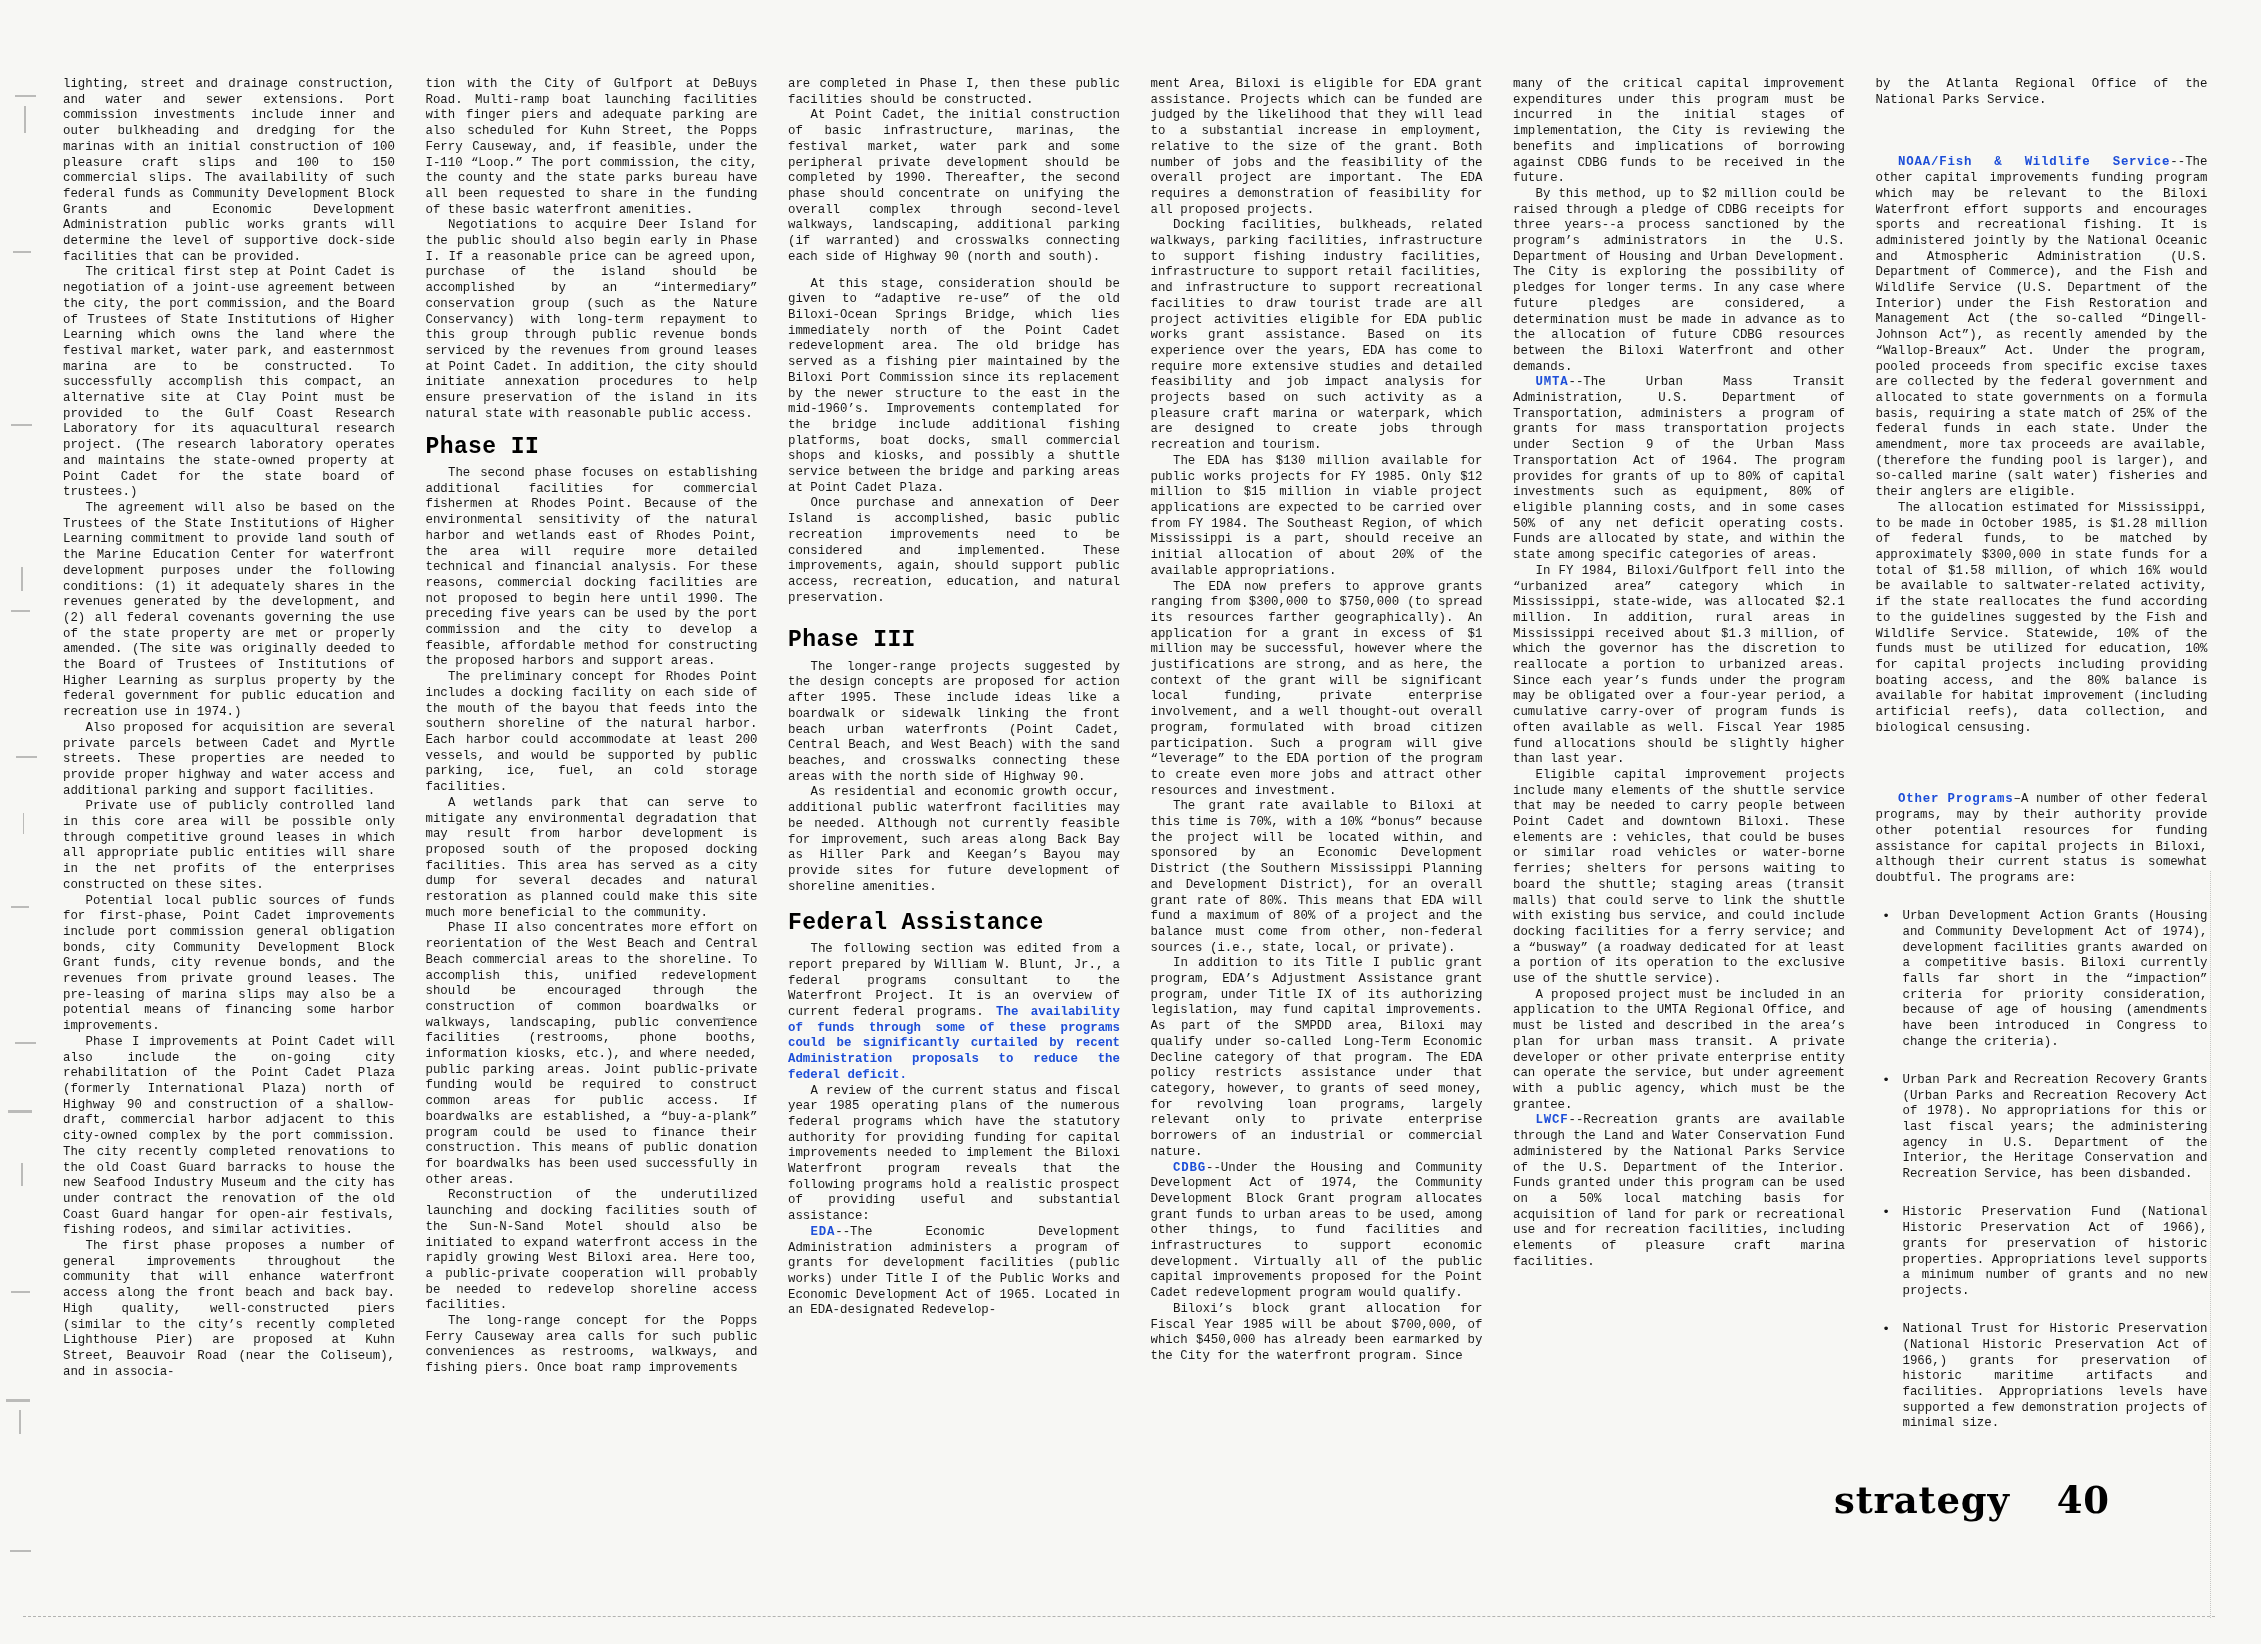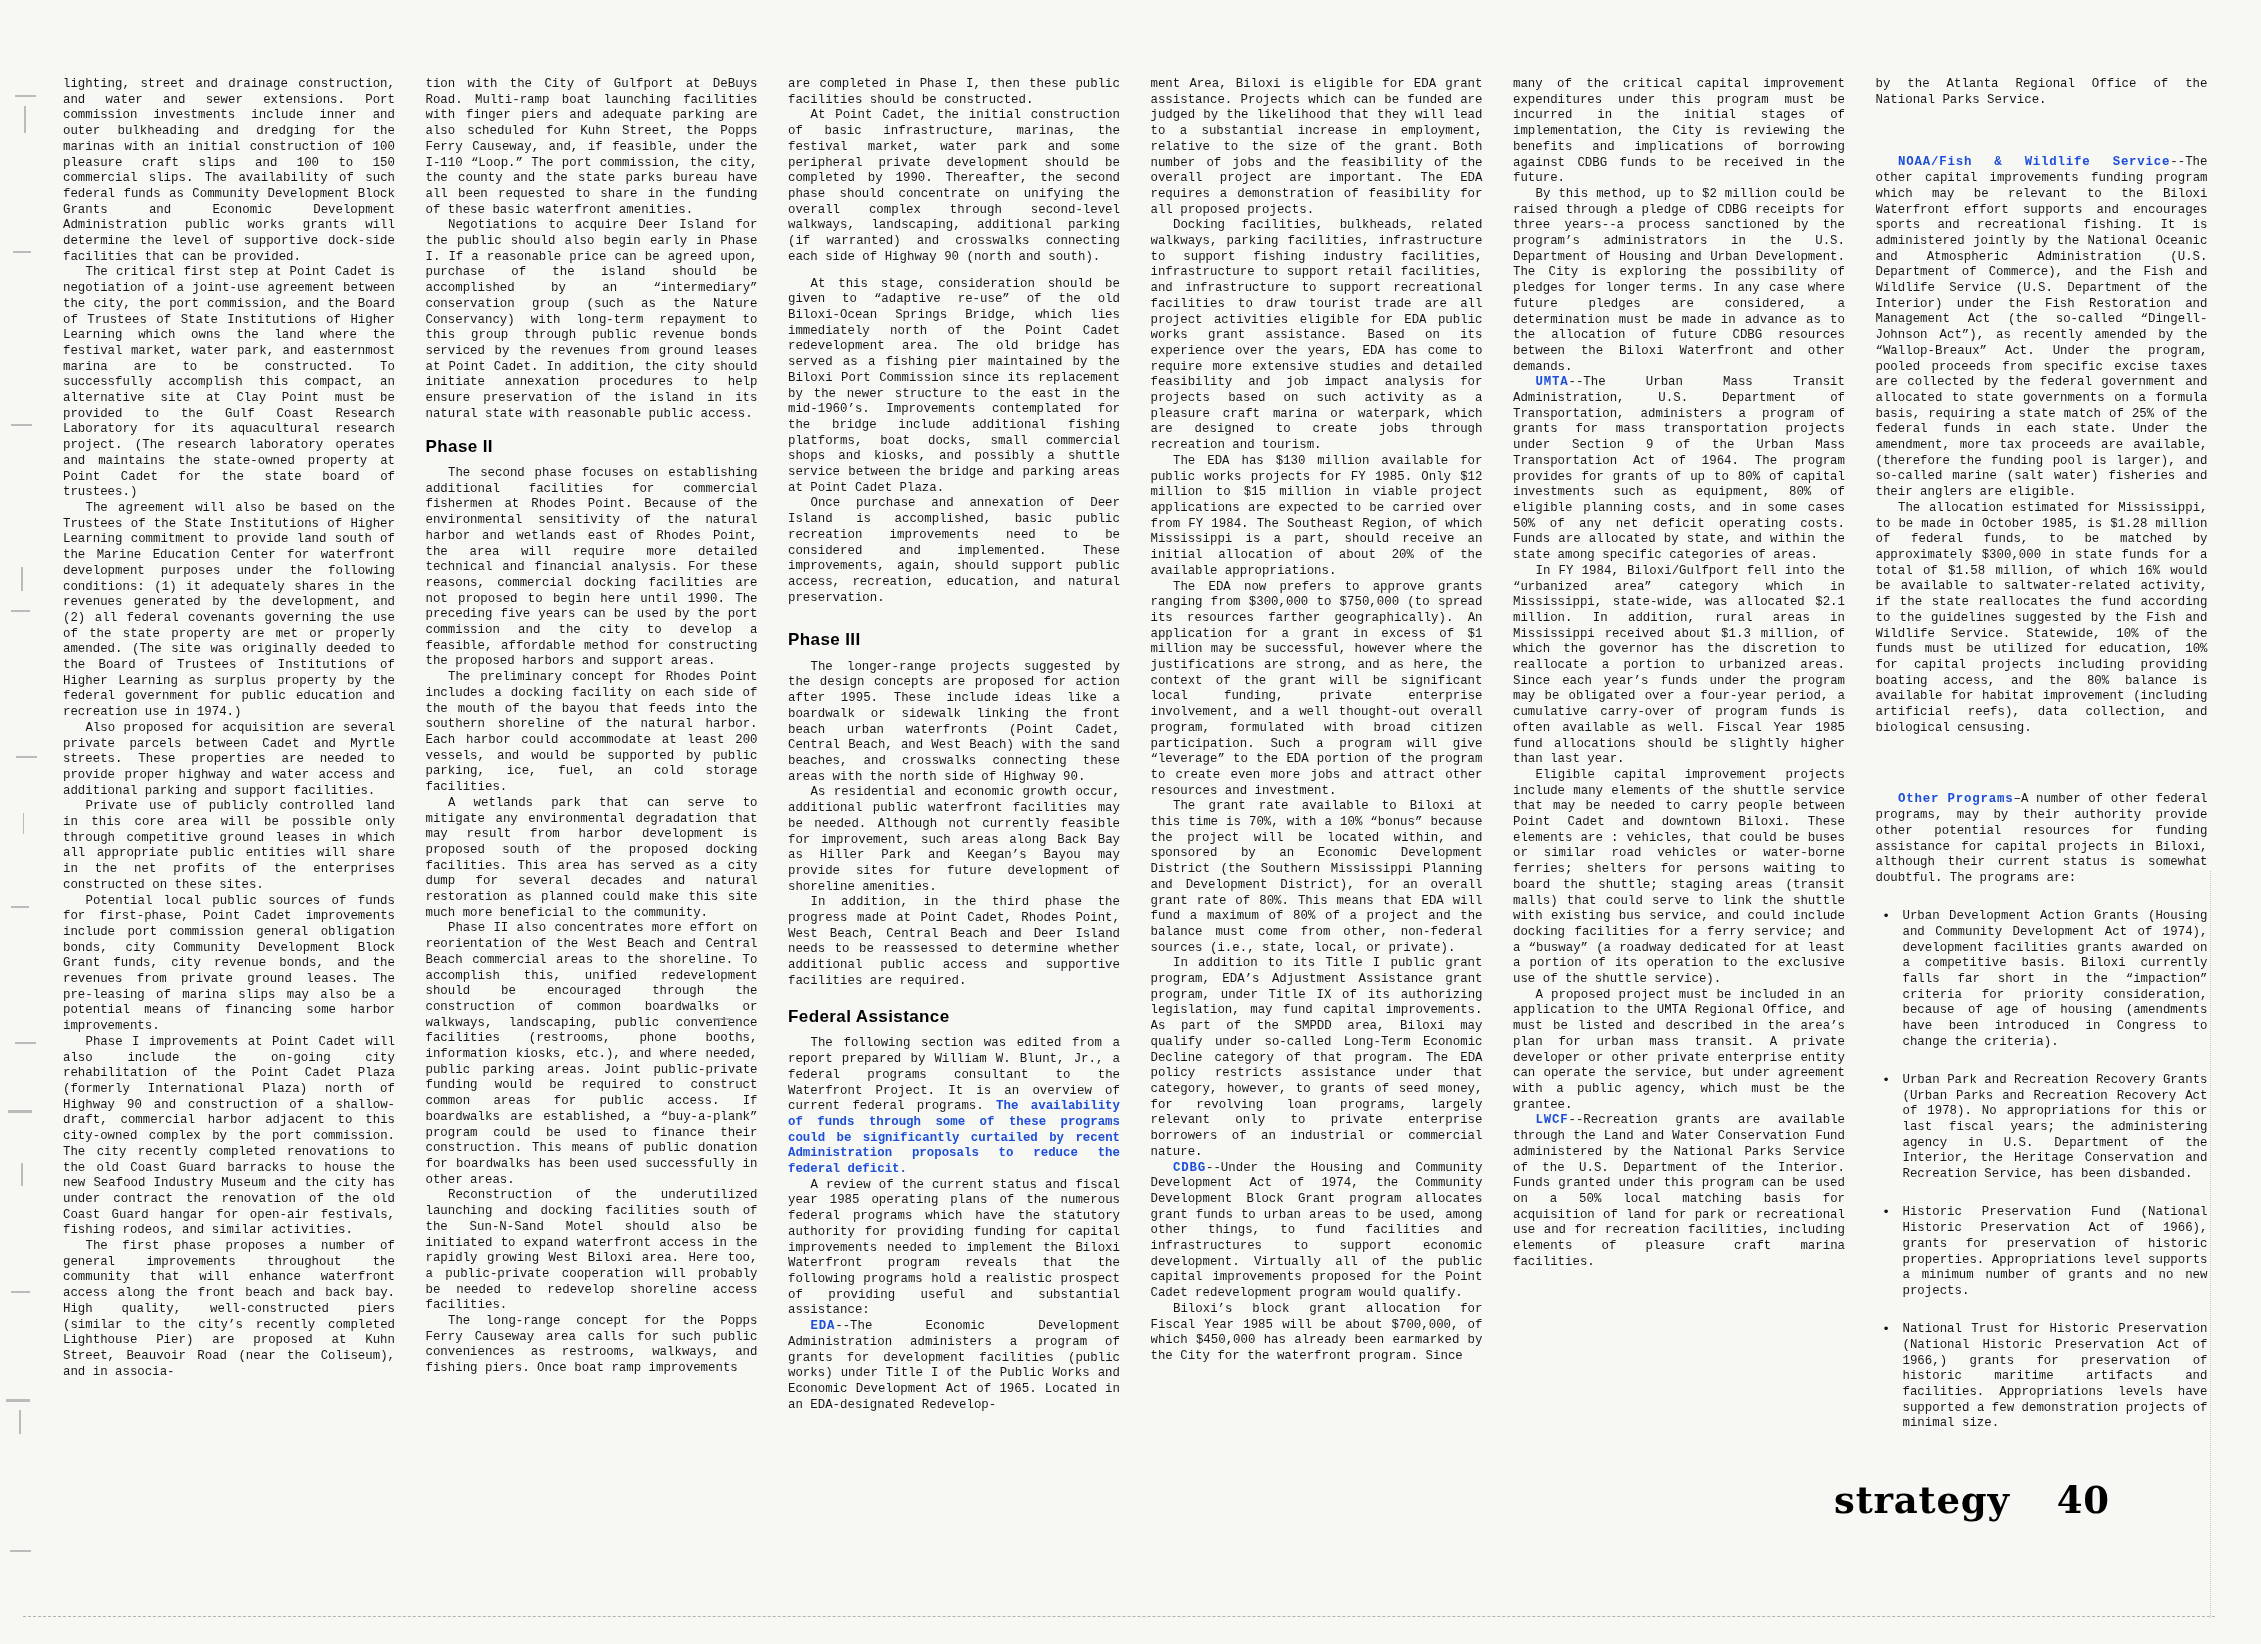--- a/index.html
+++ b/index.html
@@ -16,22 +16,22 @@
     display:flex;gap:30.5px;
   }
   .col{
     width:332px;height:1510px;overflow:hidden;
     font-size:12.4px;line-height:15.7px;
     text-align:justify;
   }
   .col p{margin:0;text-indent:22.5px;}
   .col p.noindent{text-indent:0;}
   .col h2{
-    font-family:Liberation Sans, sans-serif;
-    font-size:17px;line-height:26px;
+    font-family:Liberation Mono, monospace;
+    font-size:23px;line-height:26px;
     font-weight:bold;color:#000;
     margin:11.2px 0 6.4px 0;letter-spacing:0.4px;
   }
   .col b{font-weight:bold;color:#1d4ed8;}
   .col b.lead{letter-spacing:0.8px;}
   .col p.bullet{
     position:relative;text-indent:0;padding-left:27px;margin-top:22.5px;
   }
   .col p.bullet .dot{
     position:absolute;left:6.4px;top:0;font-size:13.7px;
@@ -80,21 +80,20 @@
         <p>The long-range concept for the Popps Ferry Causeway area calls for such public conveniences as restrooms, walkways, and fishing piers. Once boat ramp improvements</p>
       </section>
     <section class="col">
         <p class="noindent">are completed in Phase I, then these public facilities should be constructed.</p>
         <p>At Point Cadet, the initial construction of basic infrastructure, marinas, the festival market, water park and some peripheral private development should be completed by 1990. Thereafter, the second phase should concentrate on unifying the overall complex through second-level walkways, landscaping, additional parking (if warranted) and crosswalks connecting each side of Highway 90 (north and south).</p>
         <p style="margin-top: 11.2px;">At this stage, consideration should be given to “adaptive re-use” of the old Biloxi-Ocean Springs Bridge, which lies immediately north of the Point Cadet redevelopment area. The old bridge has served as a fishing pier maintained by the Biloxi Port Commission since its replacement by the newer structure to the east in the mid-1960’s. Improvements contemplated for the bridge include additional fishing platforms, boat docks, small commercial shops and kiosks, and possibly a shuttle service between the bridge and parking areas at Point Cadet Plaza.</p>
         <p>Once purchase and annexation of Deer Island is accomplished, basic public recreation improvements need to be considered and implemented. These improvements, again, should support public access, recreation, education, and natural preservation.</p>
         <h2 style="margin-top: 21px;">Phase III</h2>
         <p>The longer-range projects suggested by the design concepts are proposed for action after 1995. These include ideas like a boardwalk or sidewalk linking the front beach urban waterfronts (Point Cadet, Central Beach, and West Beach) with the sand beaches, and crosswalks connecting these areas with the north side of Highway 90.</p>
         <p>As residential and economic growth occur, additional public waterfront facilities may be needed. Although not currently feasible for improvement, such areas along Back Bay as Hiller Park and Keegan’s Bayou may provide sites for future development of shoreline amenities.</p>
-        <p>In addition, in the third phase the progress made at Point Cadet, Rhodes Point, West Beach, Central Beach and Deer Island needs to be reassessed to determine whether additional public access and supportive facilities are required.</p>
         <h2 style="margin-top: 14.5px;">Federal Assistance</h2>
         <p>The following section was edited from a report prepared by William W. Blunt, Jr., a federal programs consultant to the Waterfront Project. It is an overview of current federal programs. <b>The availability of funds through some of these programs could be significantly curtailed by recent Administration proposals to reduce the federal deficit.</b></p>
         <p>A review of the current status and fiscal year 1985 operating plans of the numerous federal programs which have the statutory authority for providing funding for capital improvements needed to implement the Biloxi Waterfront program reveals that the following programs hold a realistic prospect of providing useful and substantial assistance:</p>
         <p><b class="lead">EDA</b>--The Economic Development Administration administers a program of grants for development facilities (public works) under Title I of the Public Works and Economic Development Act of 1965. Located in an EDA-designated Redevelop-</p>
       </section>
     <section class="col">
         <p class="noindent">ment Area, Biloxi is eligible for EDA grant assistance. Projects which can be funded are judged by the likelihood that they will lead to a substantial increase in employment, relative to the size of the grant. Both number of jobs and the feasibility of the overall project are important. The EDA requires a demonstration of feasibility for all proposed projects.</p>
         <p>Docking facilities, bulkheads, related walkways, parking facilities, infrastructure to support fishing industry facilities, infrastructure to support retail facilities, and infrastructure to support recreational facilities to draw tourist trade are all project activities eligible for EDA public works grant assistance. Based on its experience over the years, EDA has come to require more extensive studies and detailed feasibility and job impact analysis for projects based on such activity as a pleasure craft marina or waterpark, which are designed to create jobs through recreation and tourism.</p>
         <p>The EDA has $130 million available for public works projects for FY 1985. Only $12 million to $15 million in viable project applications are expected to be carried over from FY 1984. The Southeast Region, of which Mississippi is a part, should receive an initial allocation of about 20% of the available appropriations.</p>
         <p>The EDA now prefers to approve grants ranging from $300,000 to $750,000 (to spread its resources farther geographically). An application for a grant in excess of $1 million may be successful, however where the justifications are strong, and as here, the context of the grant will be significant local funding, private enterprise involvement, and a well thought-out overall program, formulated with broad citizen participation. Such a program will give “leverage” to the EDA portion of the program to create even more jobs and attract other resources and investment.</p>

